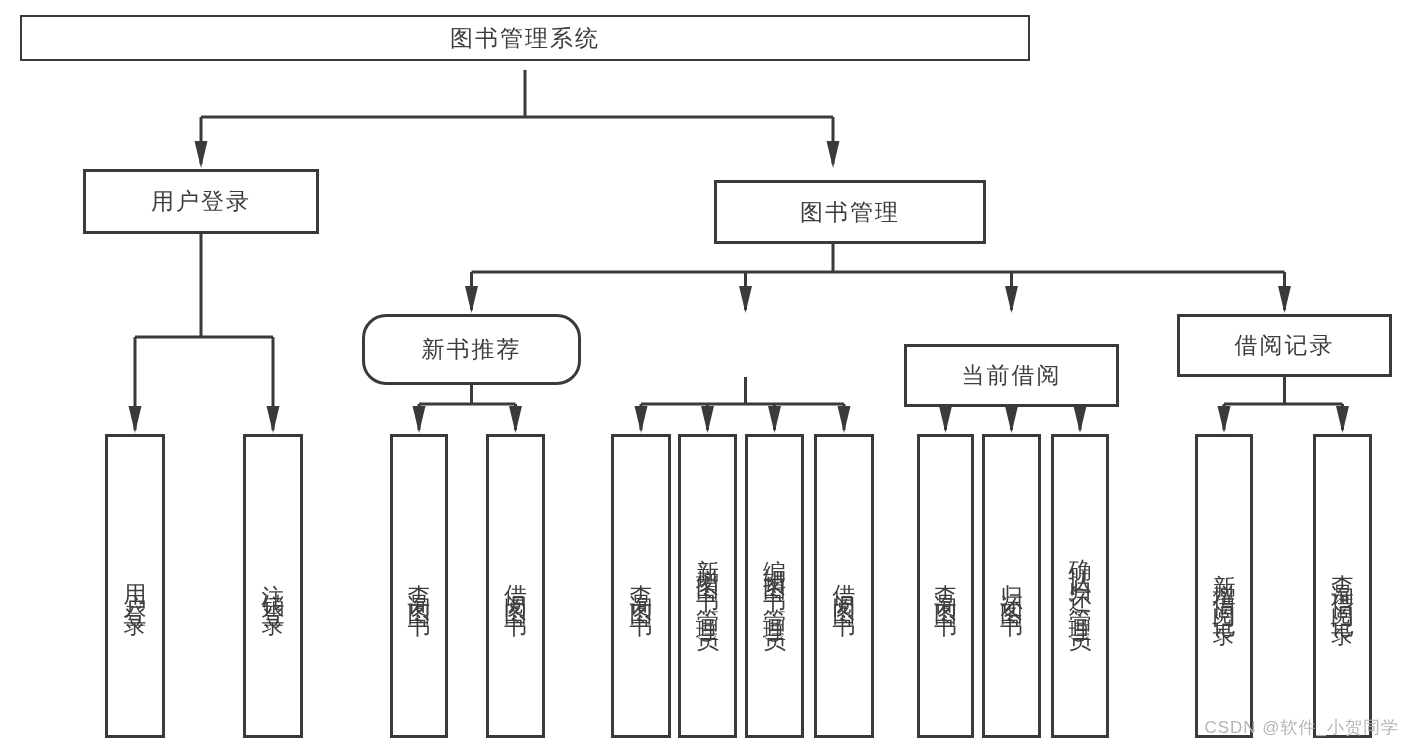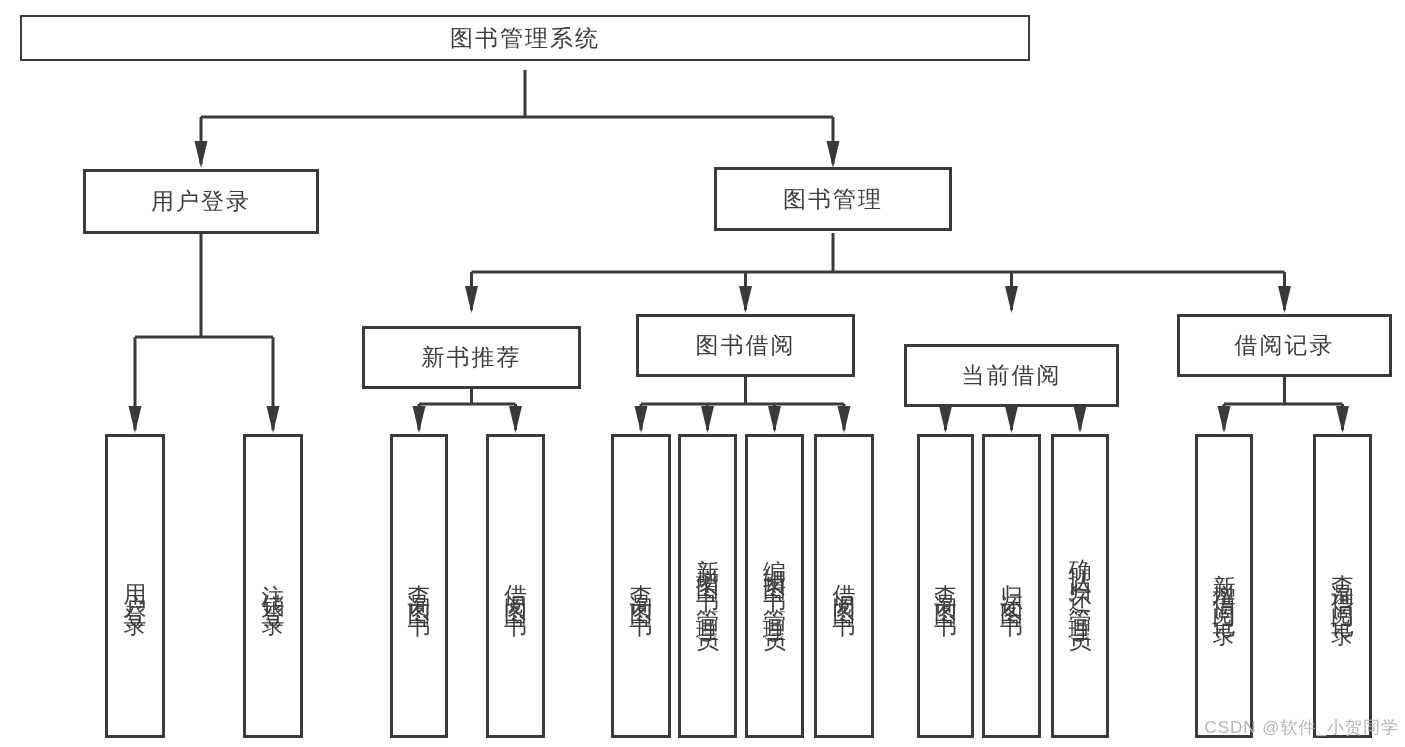--- a/index.html
+++ b/index.html
@@ -85,24 +85,23 @@
     <polygon points="1073.5,406 1086.5,406 1080,433"></polygon>
 
     <path d="M1284.5,377 V404 M1224,404 H1342.5 M1224,404 V430 M1342.5,404 V430"></path>
     <polygon points="1217.5,406 1230.5,406 1224,433"></polygon>
     <polygon points="1336,406 1349,406 1342.5,433"></polygon>
   </svg>
 
   <div class="box root" style="left:20px;top:15px;width:1010px;height:46px;">图书管理系统</div>
 
   <div class="box" style="left:83px;top:169px;width:236px;height:65px;">用户登录</div>
-  <div class="box" style="left:714px;top:167px;width:238px;height:64px;">图书管理</div>
+  <div class="box" style="left:714px;top:180px;width:272px;height:64px;">图书管理</div>
 
-  <div class="box" style="left:362px;top:326px;width:219px;height:63px;">新书推荐</div>
-  <div class="box" style="left:636px;top:314px;width:219px;height:63px;">图书借阅</div>
+  <div class="box" style="left:362px;top:314px;width:219px;height:71px;border-radius:24px;">新书推荐</div>
   <div class="box" style="left:904px;top:314px;width:215px;height:63px;margin-top:30px;">当前借阅</div>
   <div class="box" style="left:1177px;top:314px;width:215px;height:63px;">借阅记录</div>
 
   <div class="box vert" style="left:105px;top:434px;width:60px;height:304px;">
     <span class="vtxt">用户登录</span>
   </div>
   <div class="box vert" style="left:243px;top:434px;width:60px;height:304px;">
     <span class="vtxt">注销登录</span>
   </div>
 

